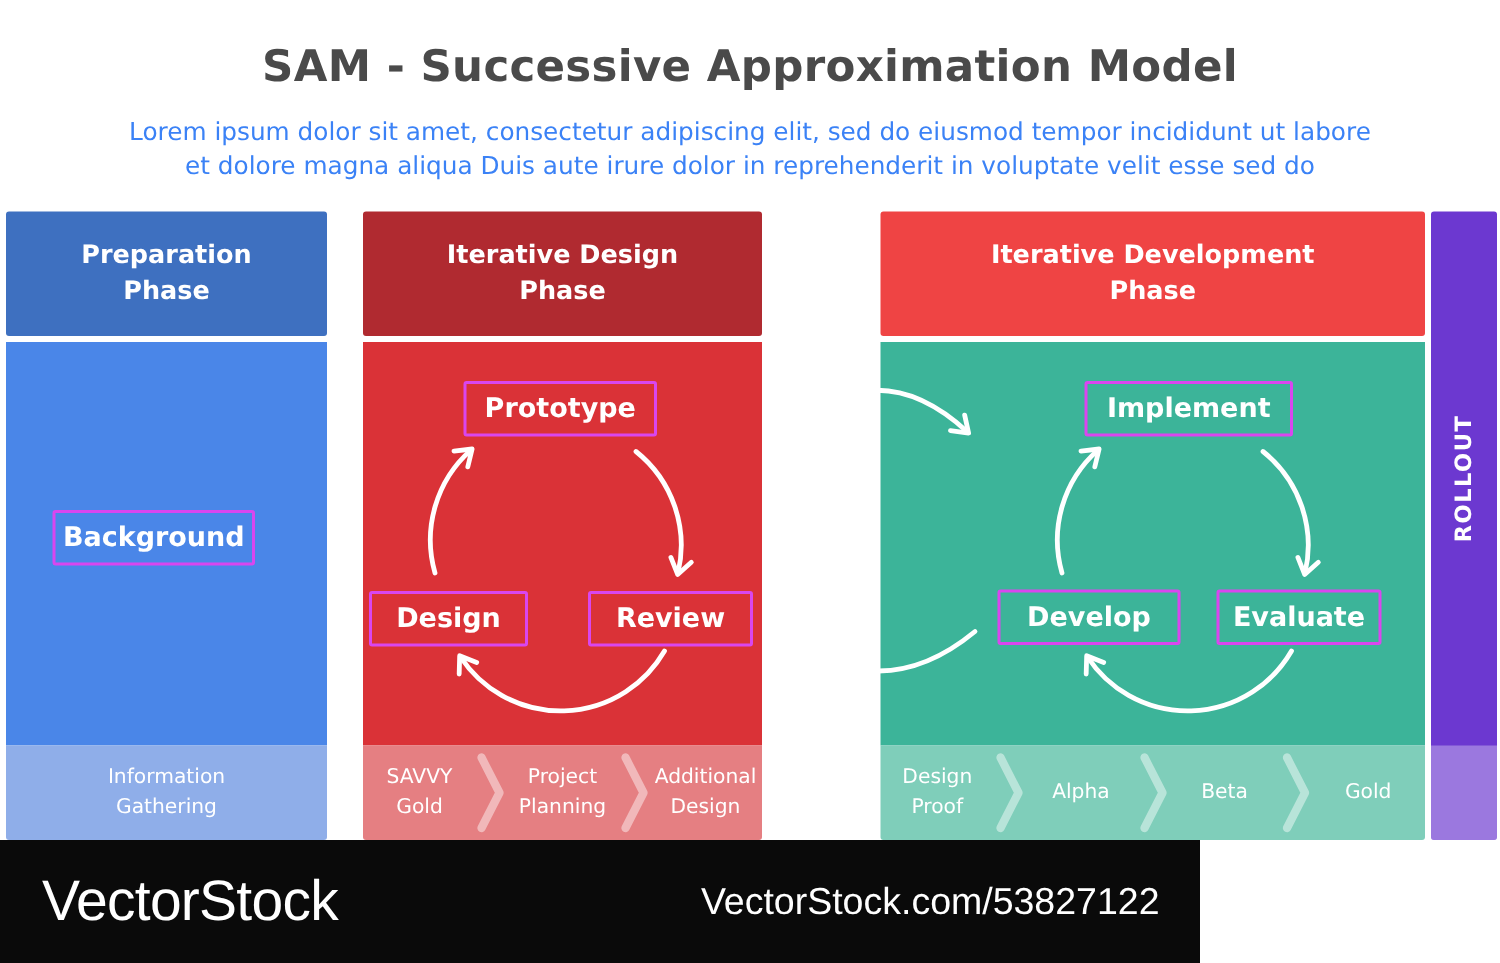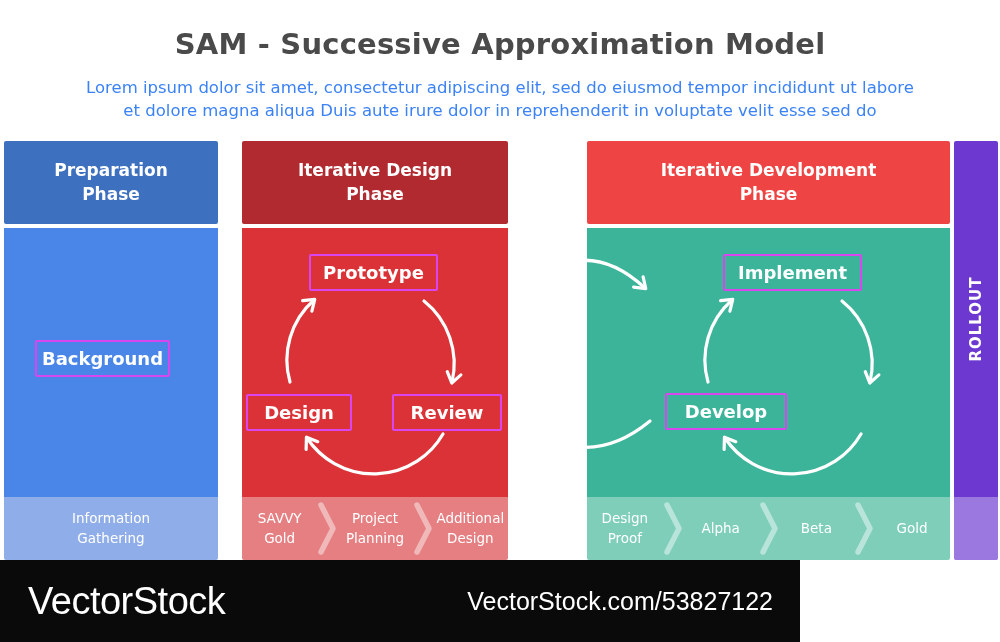--- a/index.html
+++ b/index.html
@@ -191,20 +191,21 @@
     </div>
     <div class="purple-light"></div>
   </div>
 
   <div class="nbox" id="box-background">Background</div>
   <div class="nbox" id="box-prototype">Prototype</div>
   <div class="nbox" id="box-design">Design</div>
   <div class="nbox" id="box-review">Review</div>
   <div class="nbox" id="box-implement">Implement</div>
   <div class="nbox" id="box-develop">Develop</div>
+  <div class="nbox" id="box-evaluate">Evaluate</div>
 
   <svg class="arrows" viewBox="0 0 1000 642">
     <defs>
       <marker id="arw" viewBox="0 0 18 18" markerWidth="18" markerHeight="18" refX="13" refY="9" orient="auto" markerUnits="userSpaceOnUse">
         <path d="M4 2 L14 9 L4 16" fill="none" stroke="#ffffff" stroke-width="3.2" stroke-linecap="round" stroke-linejoin="round"></path>
       </marker>
     </defs>
     <path d="M 424 301 A 80 80 0 0 1 452 382" marker-end="url(#arw)"></path>
     <path d="M 443 434 A 80 80 0 0 1 307 438" marker-end="url(#arw)"></path>
     <path d="M 290 382 A 80 80 0 0 1 314 300" marker-end="url(#arw)"></path>

